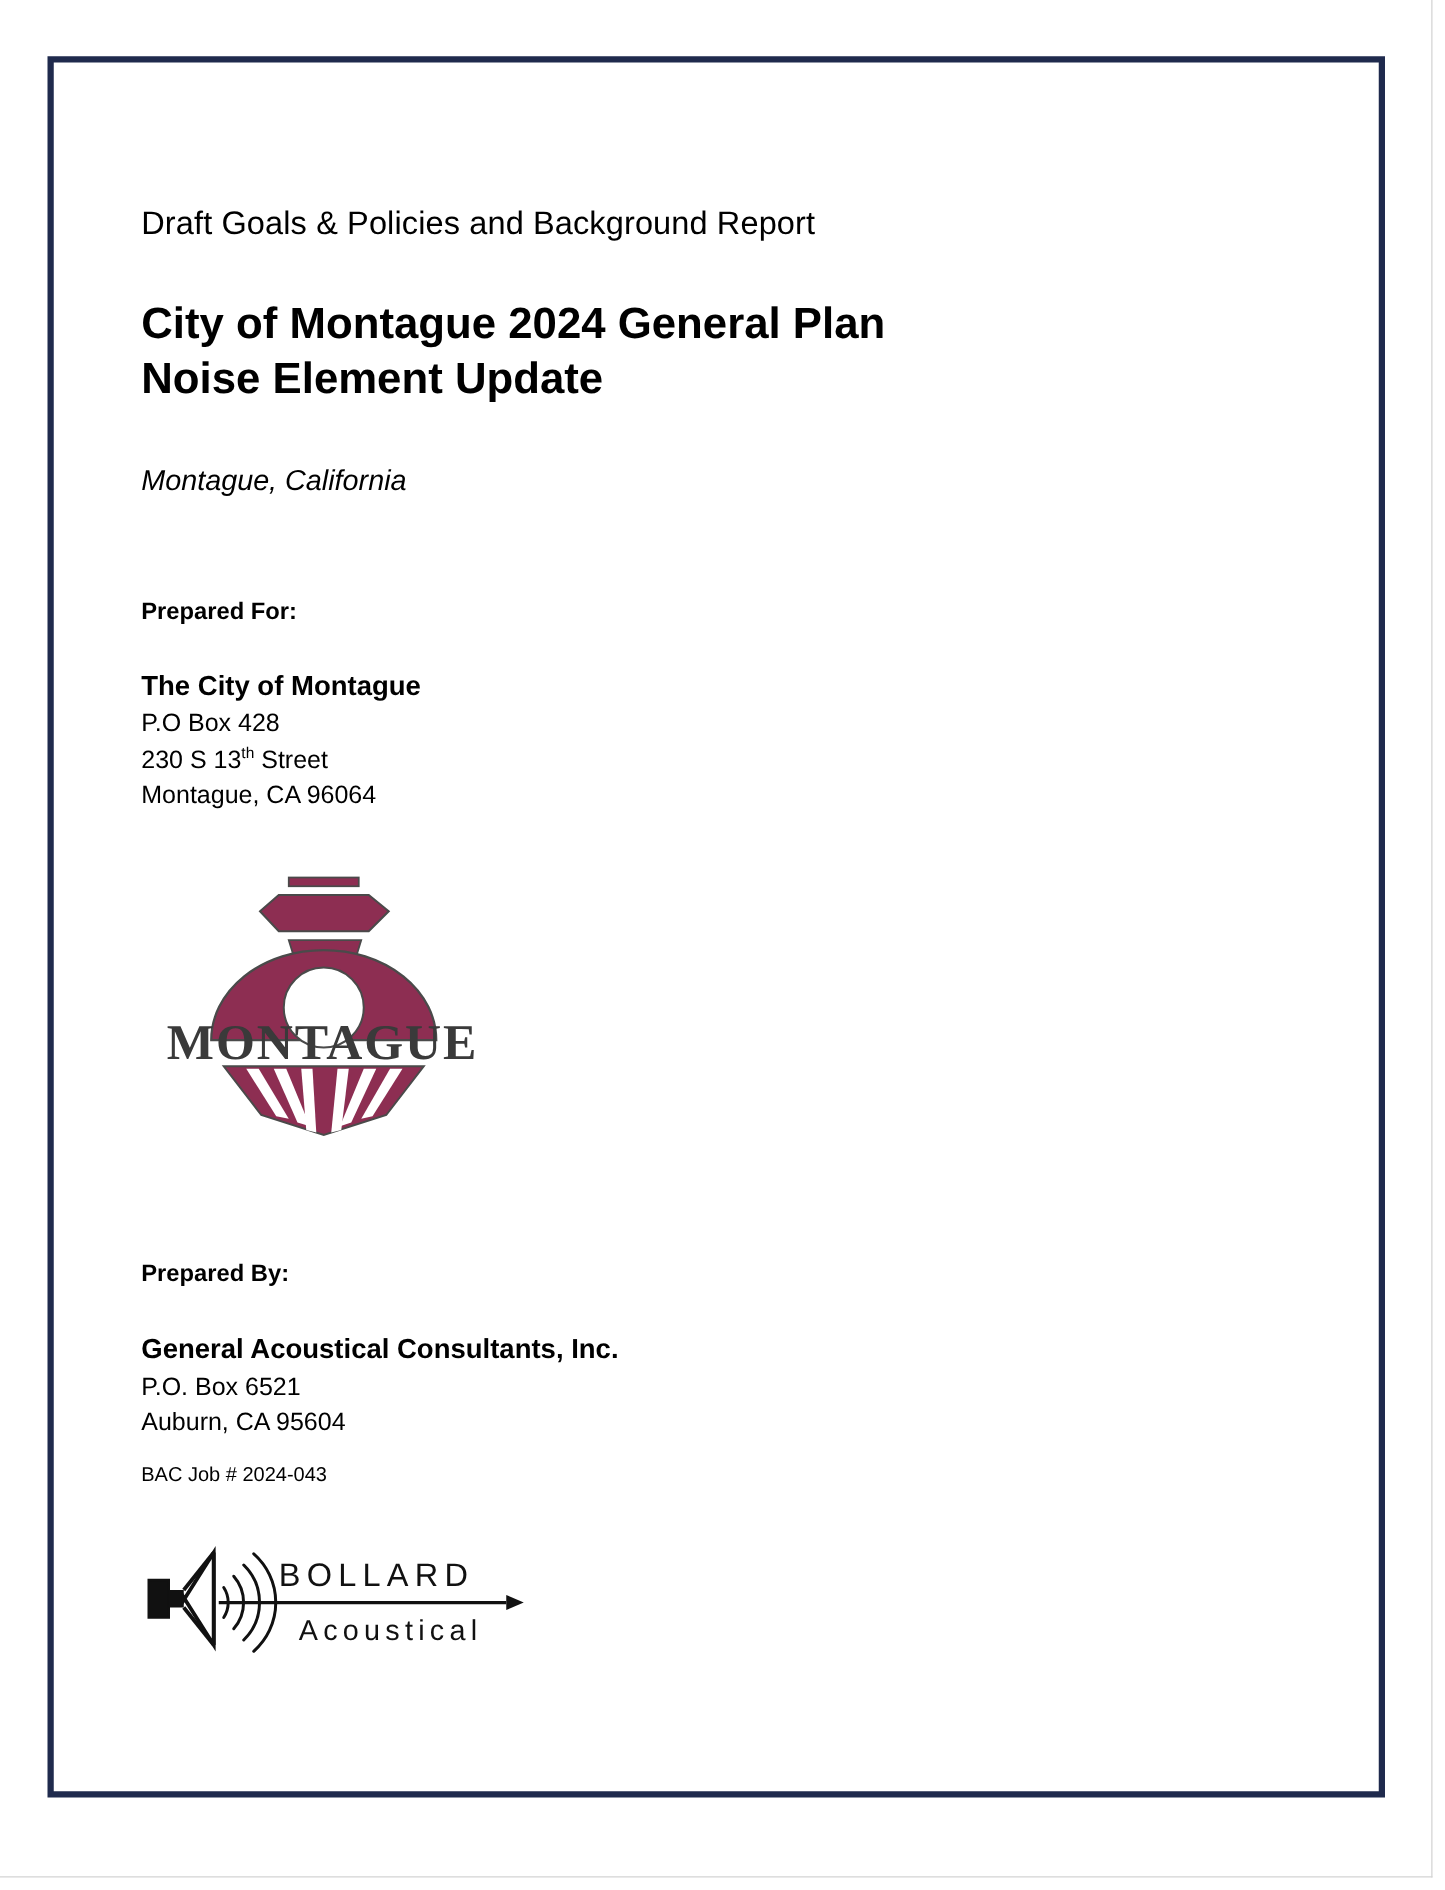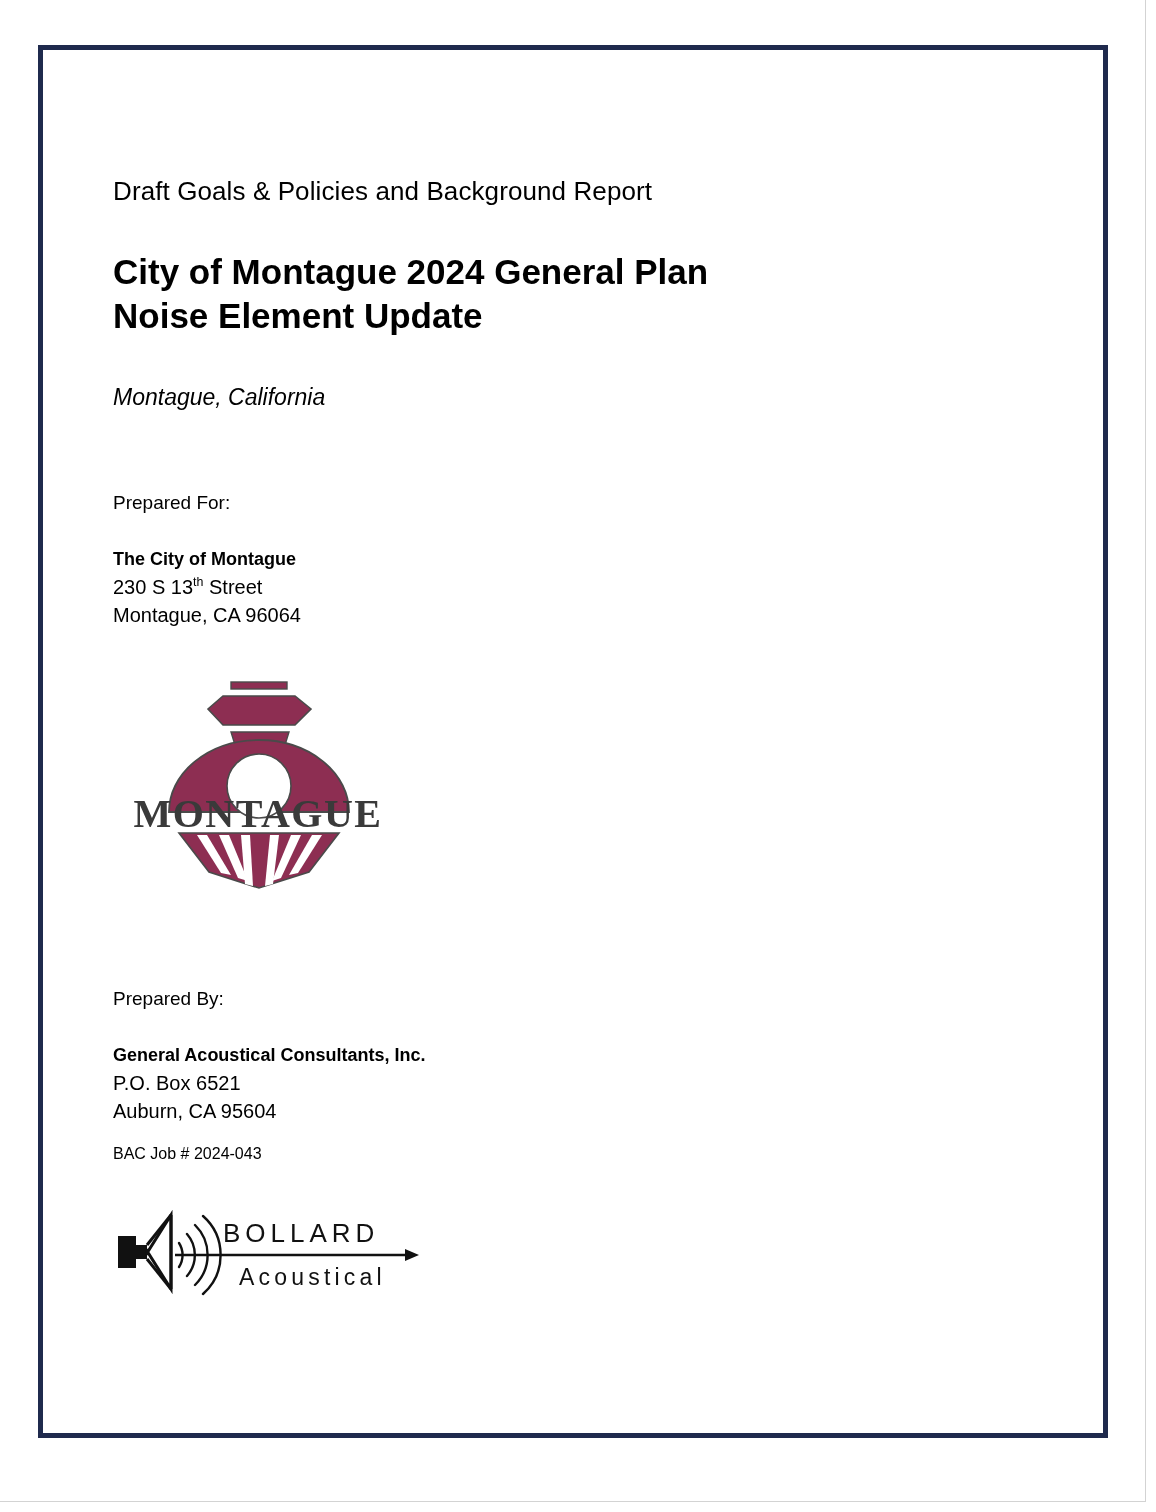--- a/index.html
+++ b/index.html
@@ -44,21 +44,21 @@
     position: absolute;
     left: 113px;
     top: 162px;
     width: 920px;
   }
 
   .subtitle-top {
     font-size: 26px;
     line-height: 1.25;
     letter-spacing: 0.1px;
-    margin: 13px 0 42px 0;
+    margin: 0 0 42px 0;
   }
 
   .doc-title {
     font-size: 35px;
     line-height: 1.28;
     margin: 0 0 44px 0;
     white-space: pre-line;
   }
 
   .location {
@@ -71,24 +71,25 @@
   .version {
     font-size: 19px;
     line-height: 1.3;
     margin: 0 0 76px 0;
   }
 
   .prep-label {
     font-size: 19px;
     line-height: 1.3;
     margin: 0 0 32px 0;
+    font-weight: bold;
   }
 
   .org-name {
-    font-size: 18px;
+    font-size: 22px;
     font-weight: bold;
     line-height: 1.3;
     margin: 0 0 2px 0;
   }
 
   .addr-line {
     font-size: 20px;
     line-height: 1.42;
     margin: 0;
   }
@@ -136,20 +137,21 @@
 Noise Element Update</h1>
 
     <p class="location">Montague, California</p>
 
 
     
     <p class="prep-label">Prepared For:</p>
 
     <p class="org-name">The City of Montague</p>
 
+    <p class="addr-line">P.O Box 428</p>
 
     <p class="addr-line"><span>230 S 13</span><sup>th</sup><span> Street</span></p>
 
     <p class="addr-line">Montague, CA 96064</p>
 
     
     <svg id="montague-logo" viewBox="0 0 290 215" xmlns="http://www.w3.org/2000/svg">
 
       <rect x="118" y="6" width="56" height="7" fill="#8d2e52" stroke="#4a4a4a" stroke-width="1.4"></rect>
 

